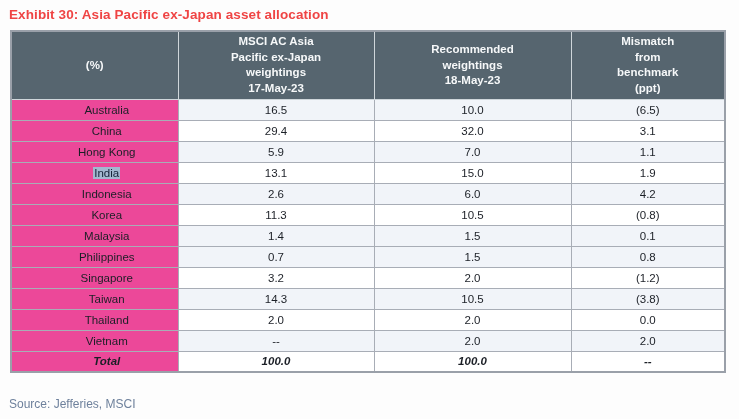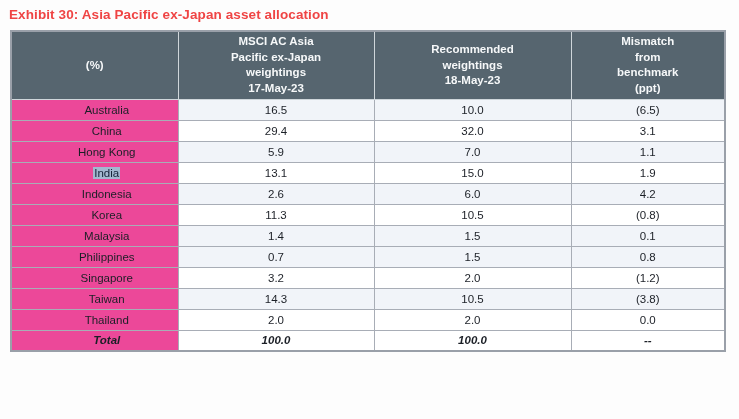--- a/index.html
+++ b/index.html
@@ -165,23 +165,30 @@
           <td class="value">14.3</td>
           <td class="value">10.5</td>
           <td class="value">(3.8)</td>
         </tr>
         <tr class="even">
           <td class="country">Thailand</td>
           <td class="value">2.0</td>
           <td class="value">2.0</td>
           <td class="value">0.0</td>
         </tr>
+        <tr class="odd">
+          <td class="country">Vietnam</td>
+          <td class="value">--</td>
+          <td class="value">2.0</td>
+          <td class="value">2.0</td>
+        </tr>
         <tr class="total">
           <td class="country">Total</td>
           <td class="value">100.0</td>
           <td class="value">100.0</td>
           <td class="value">--</td>
         </tr>
       </tbody>
   </table>
 
+  <div class="source">Source: Jefferies, MSCI</div>
 
 </div>
 
 </body></html>

